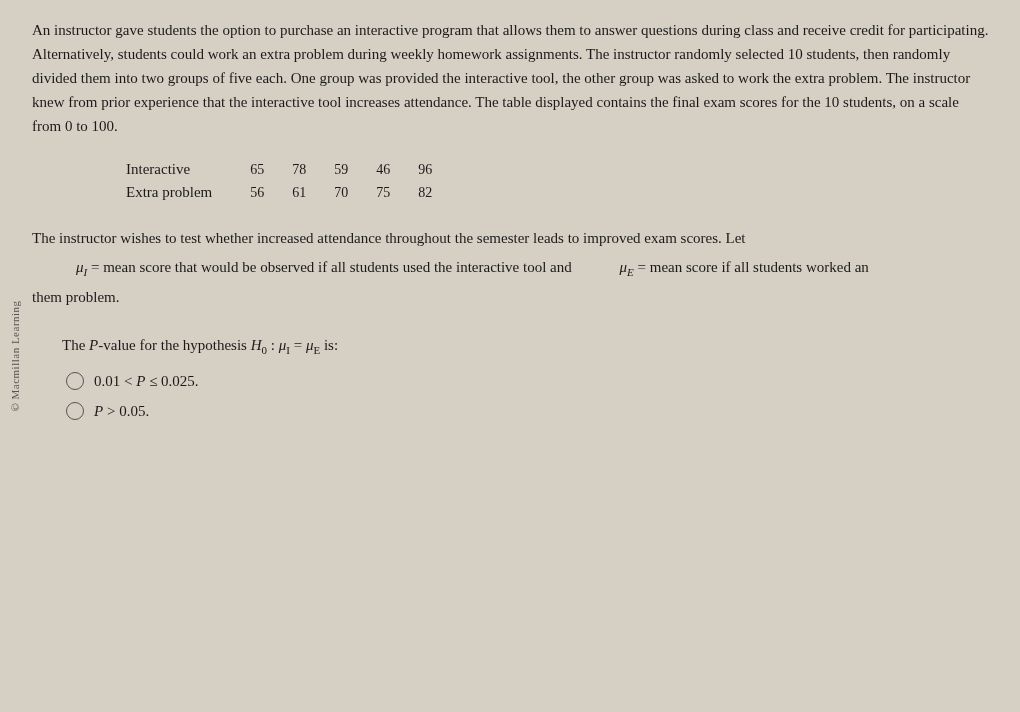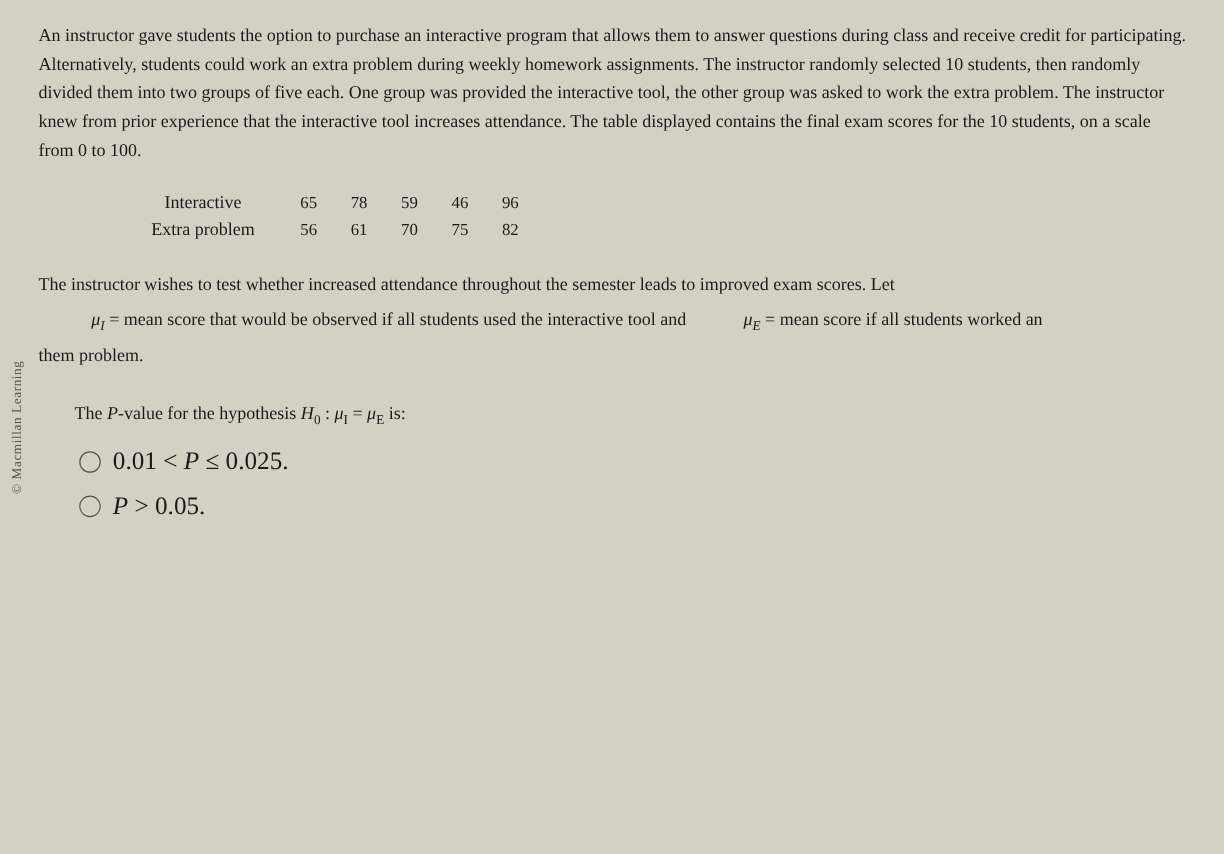--- a/index.html
+++ b/index.html
@@ -58,21 +58,21 @@
     }
 
     .data-table td {
       padding: 3px 14px;
       font-size: 14px;
       text-align: center;
       vertical-align: middle;
     }
 
     .data-table td.label-cell {
-      text-align: center;
+      text-align: left;
       padding-right: 24px;
       font-size: 15px;
     }
 
     .description-section {
       margin-top: 22px;
       line-height: 1.65;
       font-size: 15px;
     }
 
@@ -115,21 +115,21 @@
       width: 18px;
       height: 18px;
       border-radius: 50%;
       border: 1.5px solid #555;
       background: transparent;
       flex-shrink: 0;
       display: inline-block;
     }
 
     .radio-label {
-      font-size: 21px;
+      font-size: 15px;
     }
 
     sub, sup {
       font-size: 11px;
     }
   </style>
 </head>
 <body>
 
 <div class="watermark">

